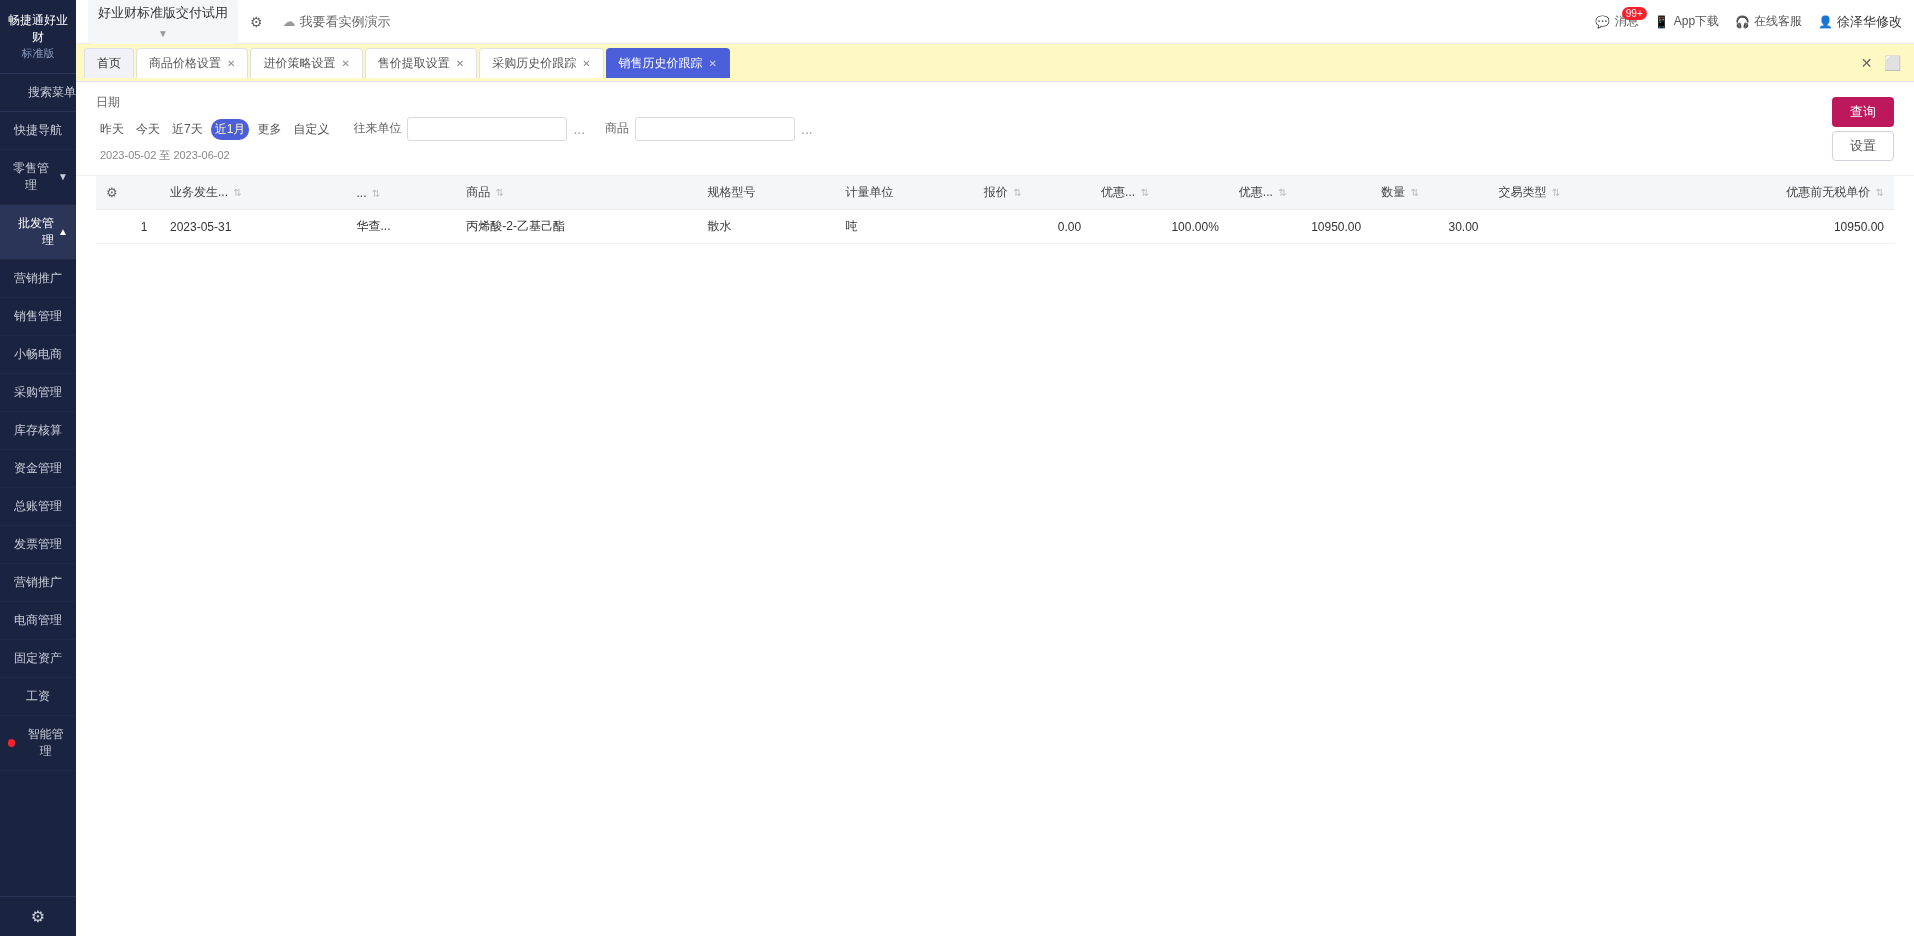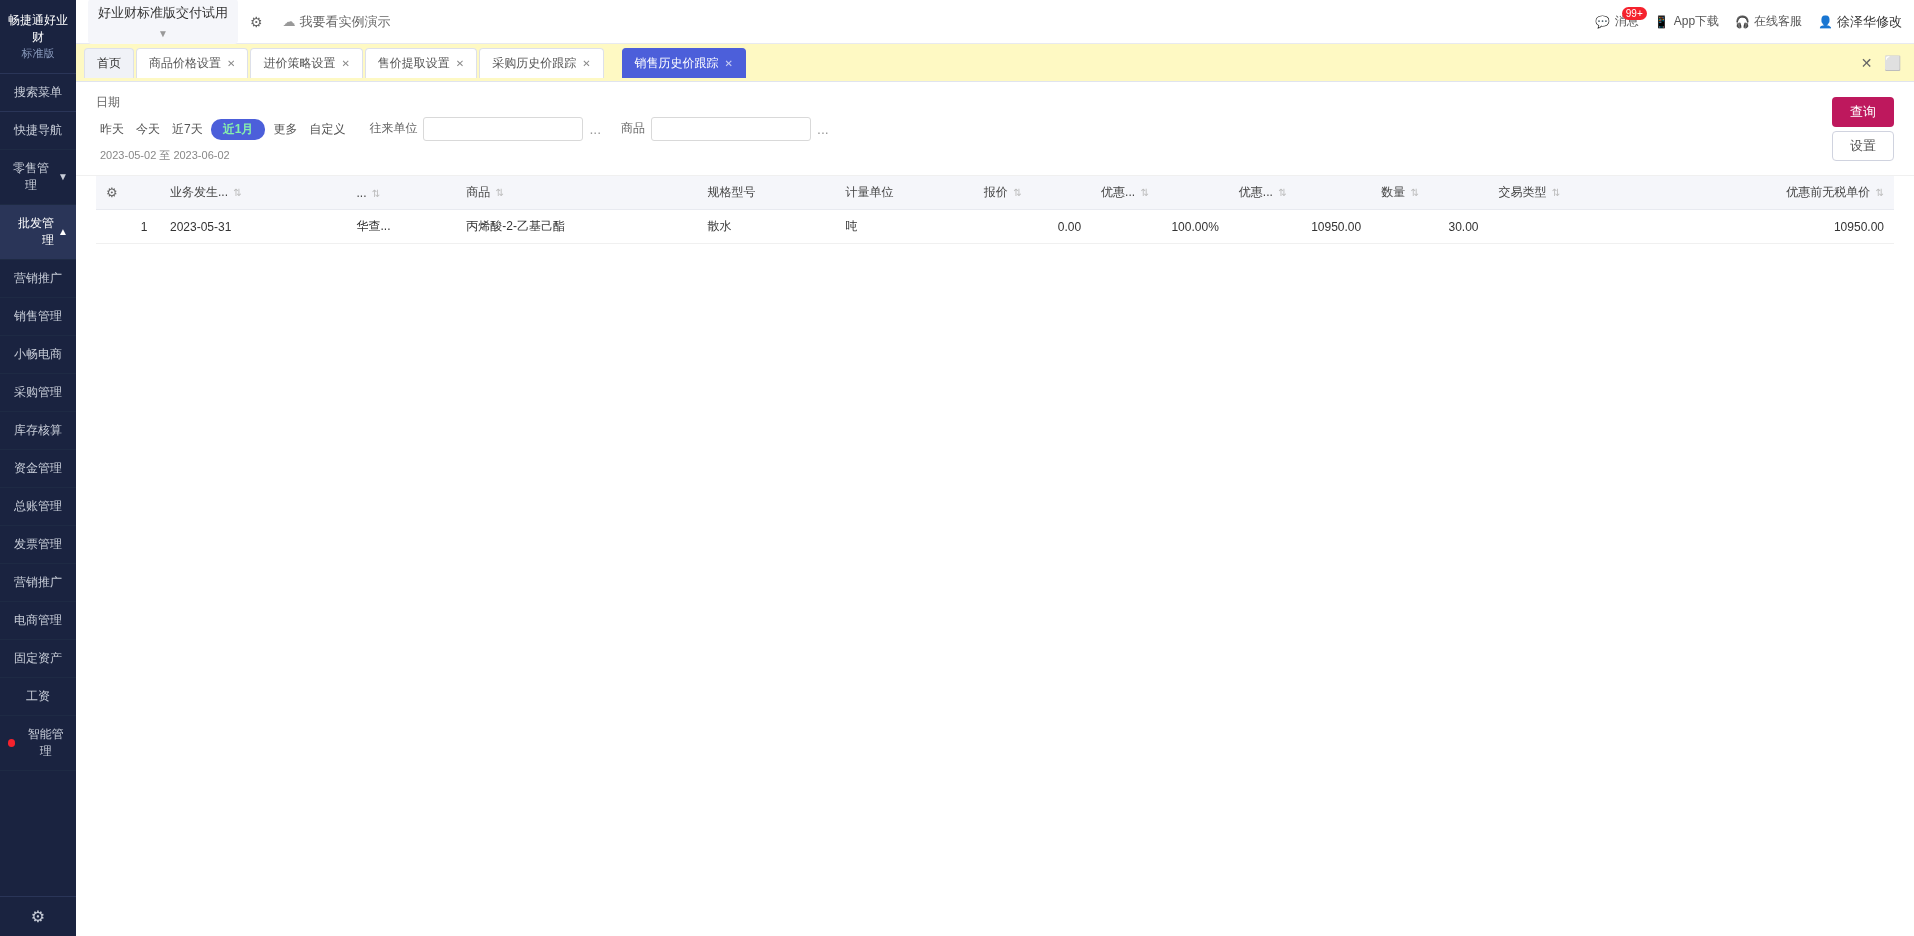--- a/index.html
+++ b/index.html
@@ -3,21 +3,21 @@
   <meta charset="utf-8">
   <style>
     * { margin: 0; padding: 0; box-sizing: border-box; }
     body { font-family: "Microsoft YaHei", "PingFang SC", Arial, sans-serif; font-size: 13px; background: #f0f2f5; display: flex; height: 936px; overflow: hidden; }
 
     
     .sidebar { width: 76px; background: #1a2340; color: #c8cdd8; display: flex; flex-direction: column; height: 100%; flex-shrink: 0; }
     .sidebar-logo { padding: 12px 8px; text-align: center; border-bottom: 1px solid #2a3558; }
     .sidebar-logo .logo-text { color: #fff; font-size: 12px; line-height: 1.4; }
     .sidebar-logo .logo-sub { color: #8899bb; font-size: 11px; }
-    .sidebar-search { padding: 10px 11px; border-bottom: 1px solid #2a3558; text-align: center; cursor: pointer; }
+    .sidebar-search { padding: 10px 0; border-bottom: 1px solid #2a3558; text-align: right; cursor: pointer; }
     .sidebar-search span { font-size: 12px; color: #c8cdd8; }
     .sidebar-nav-item { padding: 10px 8px; text-align: center; cursor: pointer; font-size: 12px; color: #c8cdd8; border-bottom: 1px solid #1e2a44; }
     .sidebar-nav-item.active { background: #2a3558; color: #fff; text-align: right; }
     .sidebar-nav-item .nav-label { display: flex; align-items: center; justify-content: center; gap: 4px; }
     .sidebar-nav-item .arrow { font-size: 10px; }
     .sidebar-bottom { margin-top: auto; padding: 10px 8px; text-align: center; border-top: 1px solid #2a3558; }
     .sidebar-bottom .gear-icon { color: #c8cdd8; font-size: 16px; cursor: pointer; }
     .red-dot { width: 8px; height: 8px; background: #f5222d; border-radius: 50%; display: inline-block; margin-right: 4px; }
 
     
@@ -32,21 +32,21 @@
     .topbar-demo .cloud-icon { color: #999; }
     .topbar-right { margin-left: auto; display: flex; align-items: center; gap: 16px; }
     .topbar-right-item { display: flex; align-items: center; gap: 4px; cursor: pointer; color: #555; font-size: 12px; position: relative; }
     .badge { background: #f5222d; color: #fff; font-size: 10px; border-radius: 8px; padding: 1px 4px; position: absolute; top: -6px; right: -8px; }
     .user-name { color: #333; font-size: 13px; }
 
     
     .tabs-bar { height: 38px; background: #fef9c3; display: flex; align-items: center; padding: 0 0 0 8px; border-bottom: 1px solid #e0e4ee; overflow-x: auto; gap: 2px; }
     .tabs-bar::-webkit-scrollbar { display: none; }
     .tab { display: flex; align-items: center; height: 30px; padding: 0 12px; border-radius: 4px 4px 0 0; cursor: pointer; font-size: 12px; color: #555; background: #fff; border: 1px solid #dde0ea; border-bottom: none; white-space: nowrap; gap: 6px; }
-    .tab.active { background: #4c5fda; color: #fff; border-color: #4c5fda; margin-left: 16px; }
+    .tab.active { background: #4c5fda; color: #fff; border-color: #4c5fda; }
     .tab .close-x { font-size: 10px; opacity: 0.7; cursor: pointer; }
     .tab.home { background: #f0f2f7; color: #333; border-color: #dde0ea; }
     .tab-end-actions { margin-left: auto; display: flex; align-items: center; padding-right: 8px; gap: 4px; }
     .tab-end-btn { cursor: pointer; color: #666; font-size: 14px; padding: 4px; }
 
     
     .content-area { flex: 1; background: #fff; overflow: auto; display: flex; flex-direction: column; }
 
     
     .page-header { padding: 12px 20px 8px 20px; display: flex; align-items: center; justify-content: space-between; border-bottom: 1px solid #f0f0f0; }
@@ -57,21 +57,21 @@
     .only-last-checkbox { display: flex; align-items: center; gap: 4px; font-size: 12px; color: #333; cursor: pointer; }
     .checkbox-blue { width: 14px; height: 14px; border-radius: 2px; background: #4c5fda; display: flex; align-items: center; justify-content: center; }
     .checkbox-blue::after { content: '✓'; color: #fff; font-size: 10px; }
 
     
     .filter-bar { padding: 12px 20px; display: flex; align-items: center; gap: 20px; border-bottom: 1px solid #f0f0f0; flex-wrap: wrap; }
     .filter-group { display: flex; align-items: flex-start; gap: 8px; flex-direction: column; }
     .filter-label { font-size: 12px; color: #666; }
     .date-options { display: flex; align-items: center; gap: 4px; }
     .date-opt { font-size: 12px; color: #555; cursor: pointer; padding: 2px 4px; border-radius: 3px; }
-    .date-opt.active { background: #4c5fda; color: #86efac; border-radius: 10px; padding: 2px 12px; font-weight: bold; }
+    .date-opt.active { background: #4c5fda; color: #fef9c3; border-radius: 10px; padding: 2px 4px; }
     .date-range { font-size: 11px; color: #888; margin-left: 4px; }
     .filter-input-group { display: flex; align-items: center; gap: 6px; }
     .filter-input { border: 1px solid #d9d9d9; border-radius: 3px; padding: 4px 8px; font-size: 12px; width: 160px; outline: none; }
     .filter-dots { color: #999; cursor: pointer; font-size: 14px; }
     .btn-query { background: #be185d; color: #fff; border: none; border-radius: 4px; padding: 6px 18px; font-size: 13px; cursor: pointer; }
     .btn-settings { background: #fff; color: #555; border: 1px solid #d0d3df; border-radius: 4px; padding: 5px 14px; font-size: 13px; cursor: pointer; }
 
     
     .table-container { padding: 0 20px; flex: 1; }
     .data-table { width: 100%; border-collapse: collapse; font-size: 12px; }

